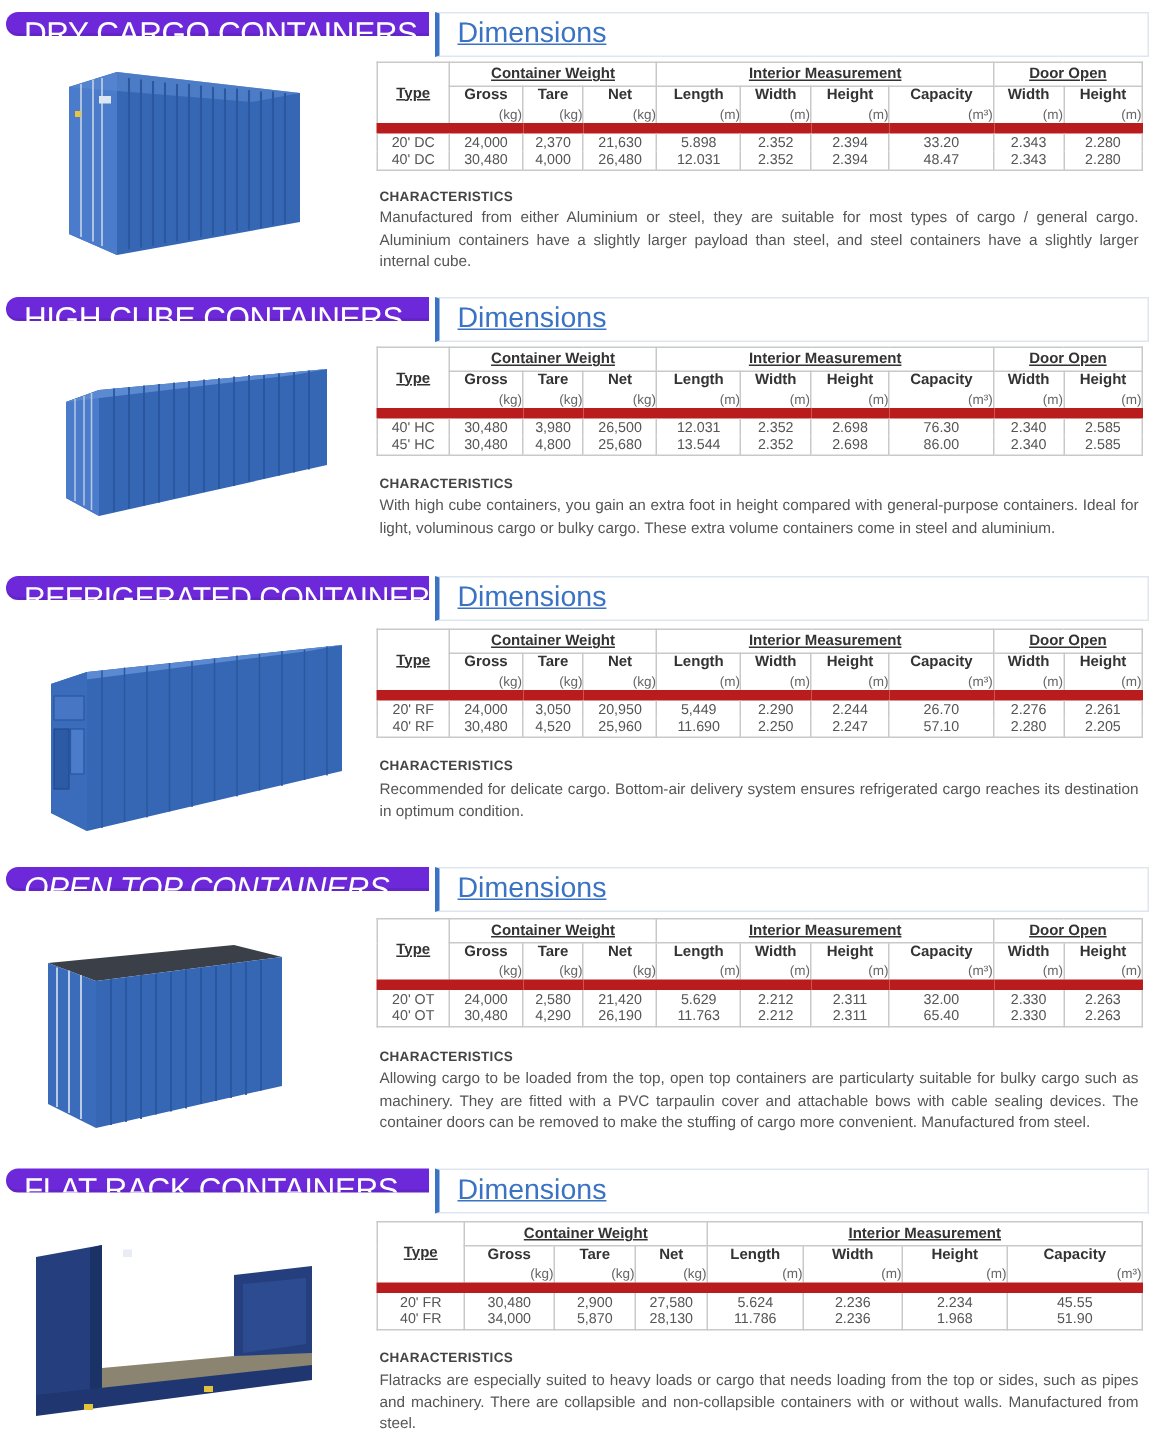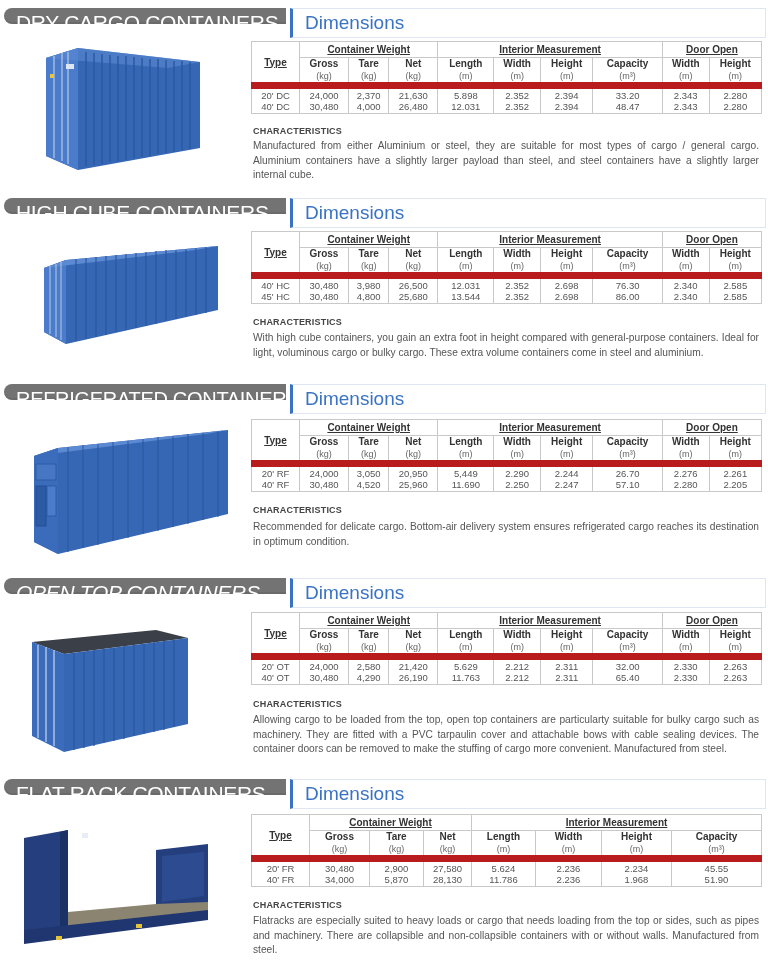--- a/index.html
+++ b/index.html
@@ -1,36 +1,36 @@
 <!DOCTYPE html>
 <html><head>
 <meta charset="utf-8">
 <style>
   * { box-sizing: border-box; margin: 0; padding: 0; }
   html, body { width: 768px; height: 967px; background: #ffffff; overflow: hidden; }
   body { font-family: "Liberation Sans", sans-serif; color: #333; position: relative; }
 
   .section { position: absolute; left: 0; width: 768px; }
-  .banner { position: absolute; left: 4px; height: 16px; width: 282px; background: #737373;
+  .banner { position: absolute; left: 4px; height: 16px; width: 282px; background: #6d28d9;
     border-radius: 15px 0 0 15px; color: #fff; font-size: 21px; line-height: 30px;
     padding-left: 12px; letter-spacing: -0.3px; white-space: nowrap; overflow: hidden;
     box-shadow: inset 0 -2px 0 rgba(0,0,0,0.08); }
   .dimtab { position: absolute; left: 290px; height: 30px; right: 2px; background: #fff;
     border: 1px solid #dfe6f0; border-left: 3px solid #3a73c3; color: #3a73c3;
-    font-size: 19px; line-height: 28px; padding-left: 12px; }
+    font-size: 19px; line-height: 28px; padding-left: 12px; text-decoration: underline; }
 
   .photo { position: absolute; left: 20px; }
 
   table.spec { position: absolute; left: 251px; width: 511px; border-collapse: collapse;
     font-size: 10px; color: #444; text-align: center; }
   table.spec th, table.spec td { border: 1px solid #c9c9c9; padding: 0; font-weight: normal; }
   table.spec .grp th { font-weight: bold; color: #333; height: 16px; font-size: 10px; text-decoration: underline; }
   table.spec .sub th { height: 28px; line-height: 12px; }
   table.spec .sub b { display: block; font-weight: bold; color: #333; font-size: 10px; }
-  table.spec .sub span { display: block; color: #666; font-size: 9px; }
+  table.spec .sub span { display: block; color: #666; font-size: 9px; text-align: right; }
   table.spec th.type { font-weight: bold; color: #333; }
   table.spec td { border-top: none; border-bottom: none; height: 11px; line-height: 11px; font-size: 9.5px; color: #555; }
   table.spec tbody tr:first-child td { border-top: 7px solid #b91c1c; padding-top: 1px; }
   table.spec tbody tr:last-child td { border-bottom: 1px solid #c9c9c9; padding-bottom: 1px; }
 
   .char-title { position: absolute; left: 253px; font-size: 9px; font-weight: bold;
     color: #444; letter-spacing: 0.2px; }
   .char-text { position: absolute; left: 253px; width: 506px; font-size: 10.2px; line-height: 14.6px;
     color: #555; text-align: justify; }
 </style>

